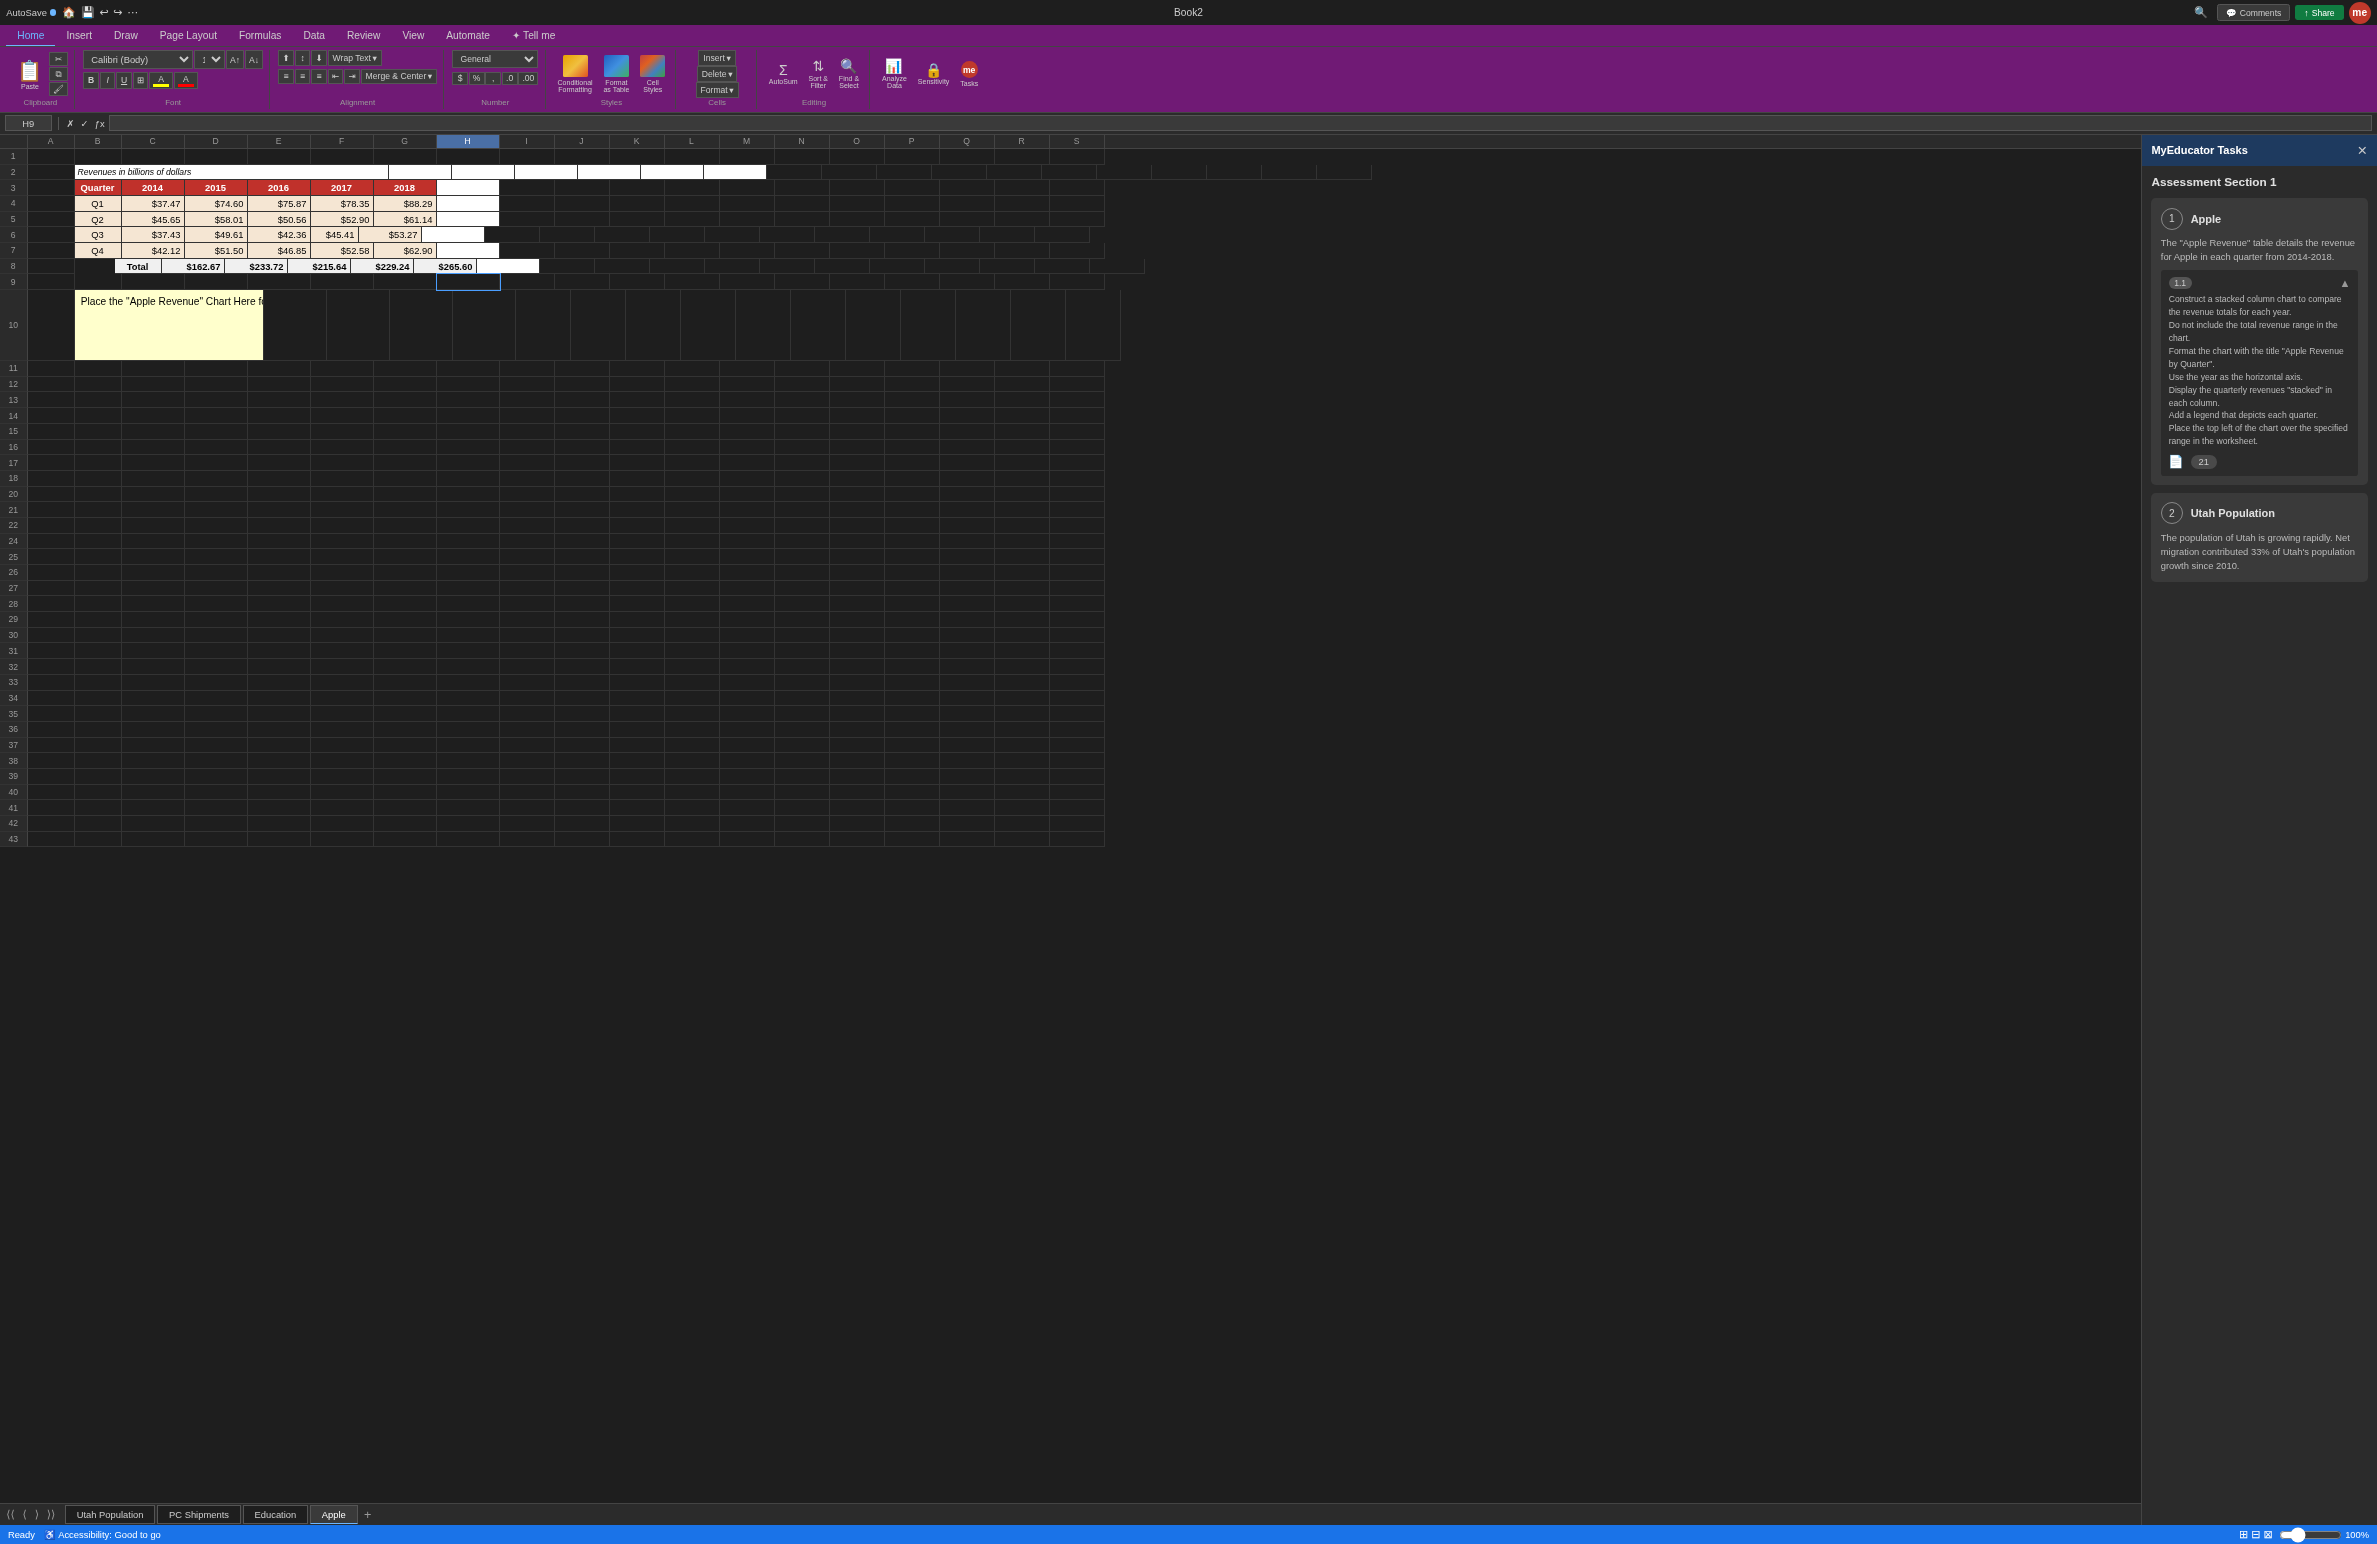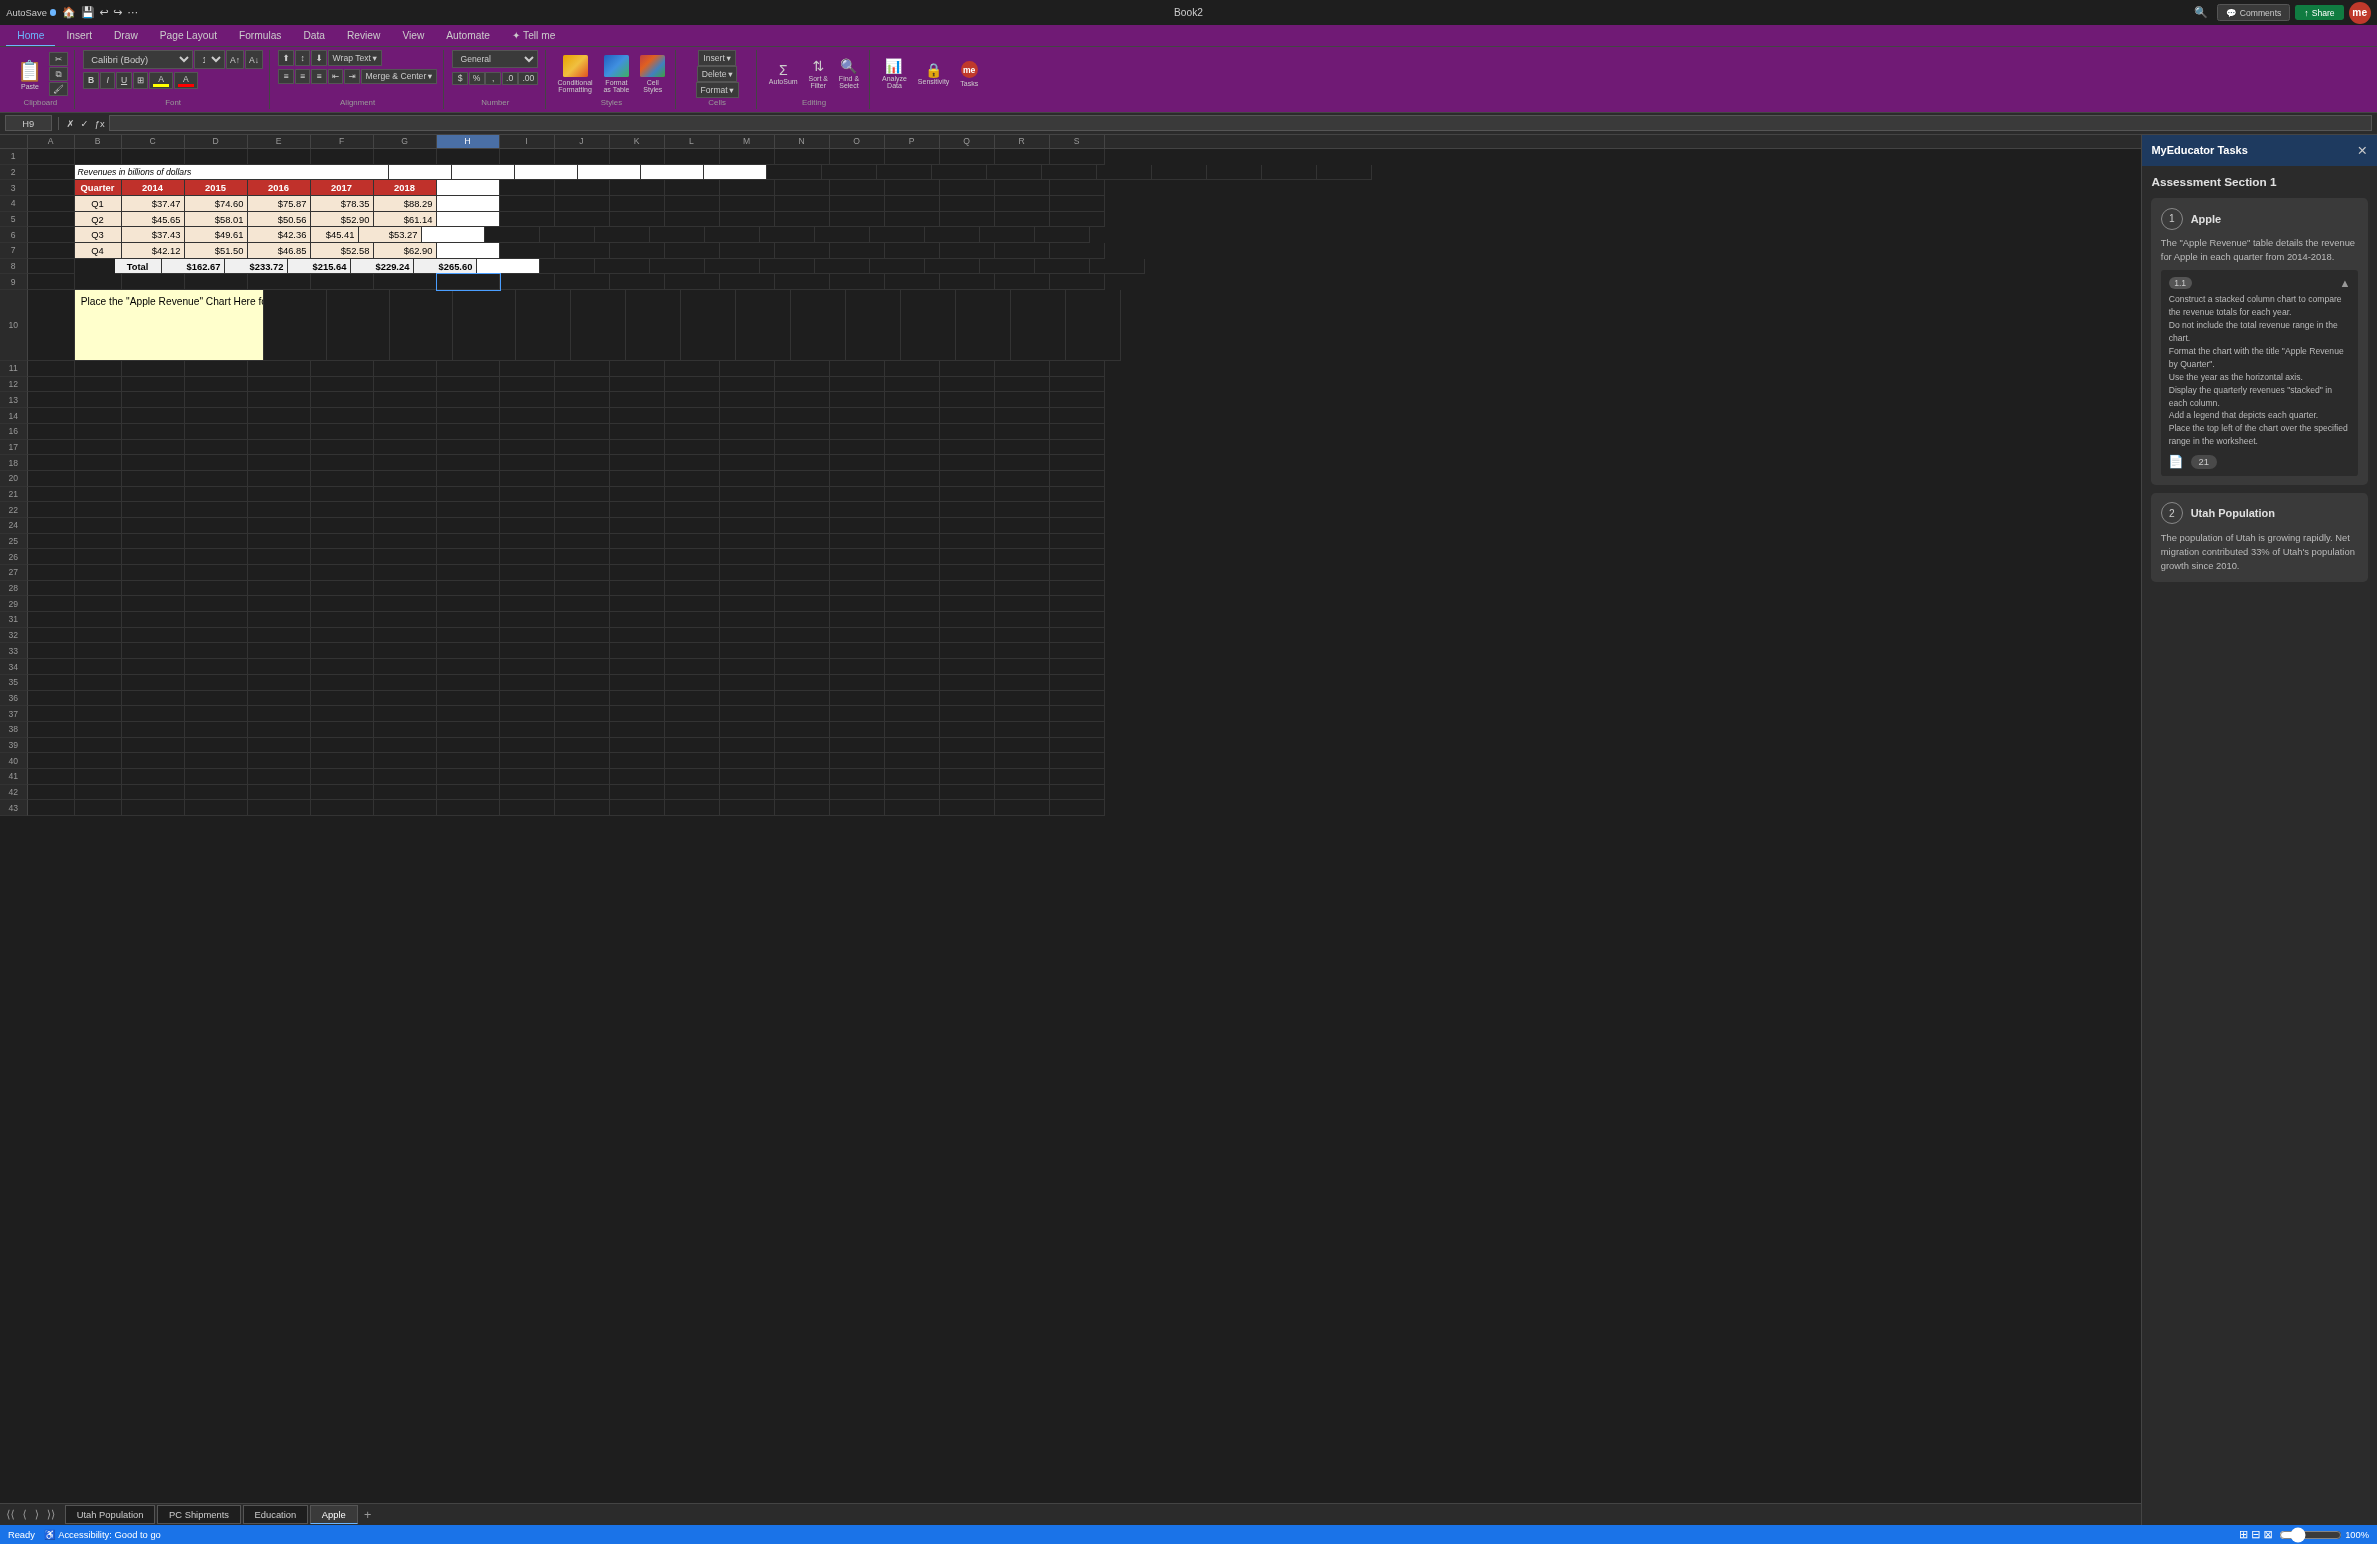--- a/index.html
+++ b/index.html
@@ -678,20 +678,42 @@
             <div class="cell" style="width: 55px;"></div>
             <div class="cell" style="width: 55px;"></div>
             <div class="cell" style="width: 55px;"></div>
             <div class="cell" style="width: 55px;"></div>
             <div class="cell" style="width: 55px;"></div>
             <div class="cell" style="width: 55px;"></div>
             <div class="cell" style="width: 55px;"></div>
             <div class="cell" style="width: 55px;"></div>
           </div>
           <div class="grid-row">
+            <div class="row-num">15</div>
+            <div class="cell" style="width: 47px;"></div>
+            <div class="cell" style="width: 47px;"></div>
+            <div class="cell" style="width: 63px;"></div>
+            <div class="cell" style="width: 63px;"></div>
+            <div class="cell" style="width: 63px;"></div>
+            <div class="cell" style="width: 63px;"></div>
+            <div class="cell" style="width: 63px;"></div>
+            <div class="cell" style="width: 63px;"></div>
+            <div class="cell" style="width: 55px;"></div>
+            <div class="cell" style="width: 55px;"></div>
+            <div class="cell" style="width: 55px;"></div>
+            <div class="cell" style="width: 55px;"></div>
+            <div class="cell" style="width: 55px;"></div>
+            <div class="cell" style="width: 55px;"></div>
+            <div class="cell" style="width: 55px;"></div>
+            <div class="cell" style="width: 55px;"></div>
+            <div class="cell" style="width: 55px;"></div>
+            <div class="cell" style="width: 55px;"></div>
+            <div class="cell" style="width: 55px;"></div>
+          </div>
+          <div class="grid-row">
             <div class="row-num">16</div>
             <div class="cell" style="width: 47px;"></div>
             <div class="cell" style="width: 47px;"></div>
             <div class="cell" style="width: 63px;"></div>
             <div class="cell" style="width: 63px;"></div>
             <div class="cell" style="width: 63px;"></div>
             <div class="cell" style="width: 63px;"></div>
             <div class="cell" style="width: 63px;"></div>
             <div class="cell" style="width: 63px;"></div>
             <div class="cell" style="width: 55px;"></div>
@@ -921,20 +943,42 @@
             <div class="cell" style="width: 55px;"></div>
             <div class="cell" style="width: 55px;"></div>
             <div class="cell" style="width: 55px;"></div>
             <div class="cell" style="width: 55px;"></div>
             <div class="cell" style="width: 55px;"></div>
             <div class="cell" style="width: 55px;"></div>
             <div class="cell" style="width: 55px;"></div>
           </div>
           <div class="grid-row">
             <div class="row-num">29</div>
+            <div class="cell" style="width: 47px;"></div>
+            <div class="cell" style="width: 47px;"></div>
+            <div class="cell" style="width: 63px;"></div>
+            <div class="cell" style="width: 63px;"></div>
+            <div class="cell" style="width: 63px;"></div>
+            <div class="cell" style="width: 63px;"></div>
+            <div class="cell" style="width: 63px;"></div>
+            <div class="cell" style="width: 63px;"></div>
+            <div class="cell" style="width: 55px;"></div>
+            <div class="cell" style="width: 55px;"></div>
+            <div class="cell" style="width: 55px;"></div>
+            <div class="cell" style="width: 55px;"></div>
+            <div class="cell" style="width: 55px;"></div>
+            <div class="cell" style="width: 55px;"></div>
+            <div class="cell" style="width: 55px;"></div>
+            <div class="cell" style="width: 55px;"></div>
+            <div class="cell" style="width: 55px;"></div>
+            <div class="cell" style="width: 55px;"></div>
+            <div class="cell" style="width: 55px;"></div>
+          </div>
+          <div class="grid-row">
+            <div class="row-num">30</div>
             <div class="cell" style="width: 47px;"></div>
             <div class="cell" style="width: 47px;"></div>
             <div class="cell" style="width: 63px;"></div>
             <div class="cell" style="width: 63px;"></div>
             <div class="cell" style="width: 63px;"></div>
             <div class="cell" style="width: 63px;"></div>
             <div class="cell" style="width: 63px;"></div>
             <div class="cell" style="width: 63px;"></div>
             <div class="cell" style="width: 55px;"></div>
             <div class="cell" style="width: 55px;"></div>

